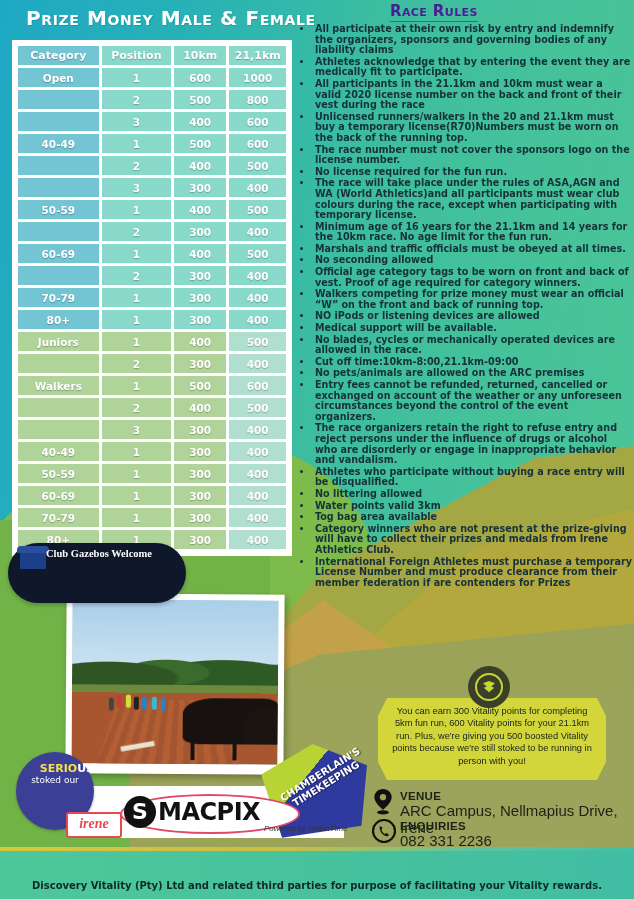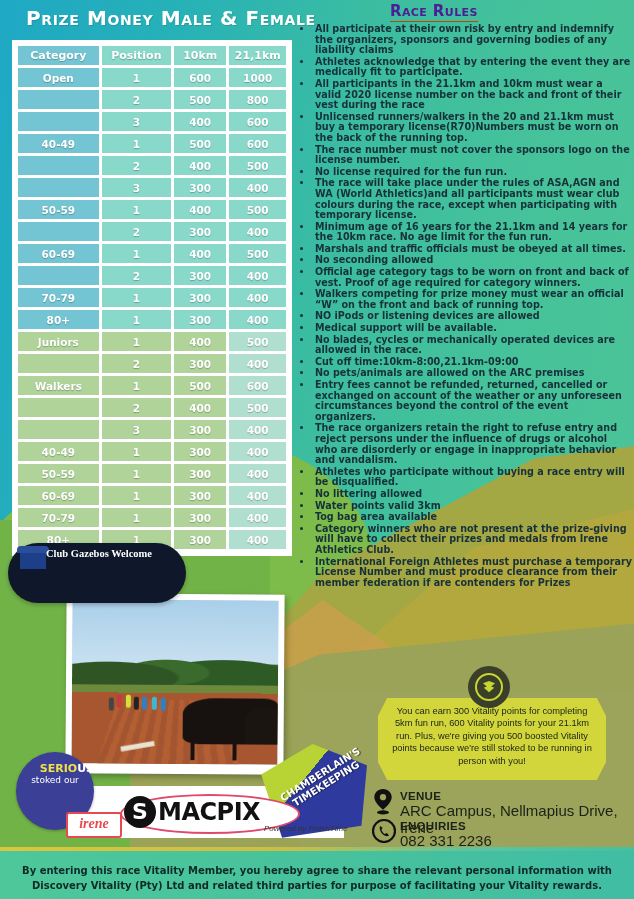--- a/index.html
+++ b/index.html
@@ -510,17 +510,16 @@
     <div class="venue-val">ARC Campus, Nellmapius Drive, Irene</div>
   </div>
   <div class="enq-block">
     <div class="venue-label">ENQUIRIES</div>
     <div class="venue-val">082 331 2236</div>
   </div>
 
   <div class="bg-bottom-strip-top"></div>
   <div class="bg-bottom-strip"></div>
   <div class="footer">
-    <div>By entering this race Vitality Member, you hereby agree to share the relevant personal information with</div>
     <div>Discovery Vitality (Pty) Ltd and related third parties for purpose of facilitating your Vitality rewards.</div>
   </div>
 
 </div>
 
 </body></html>

